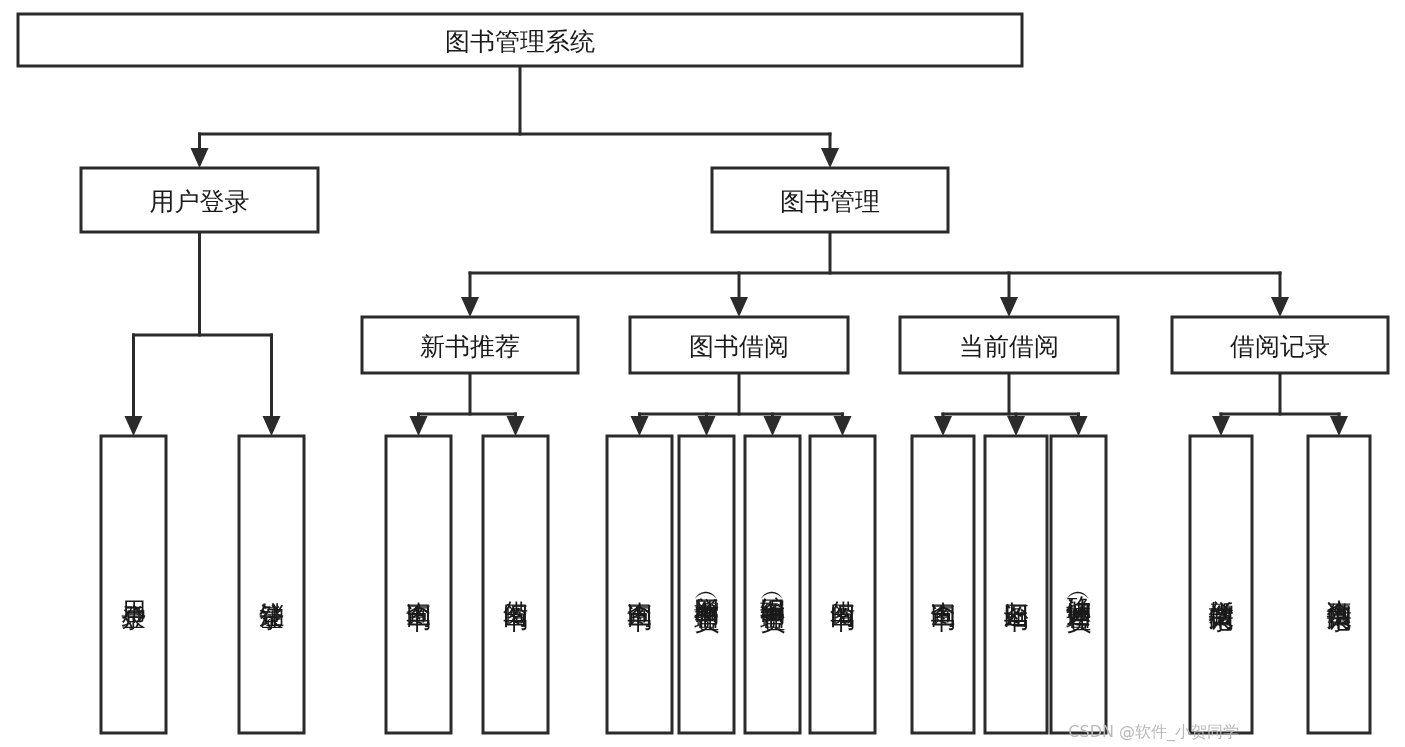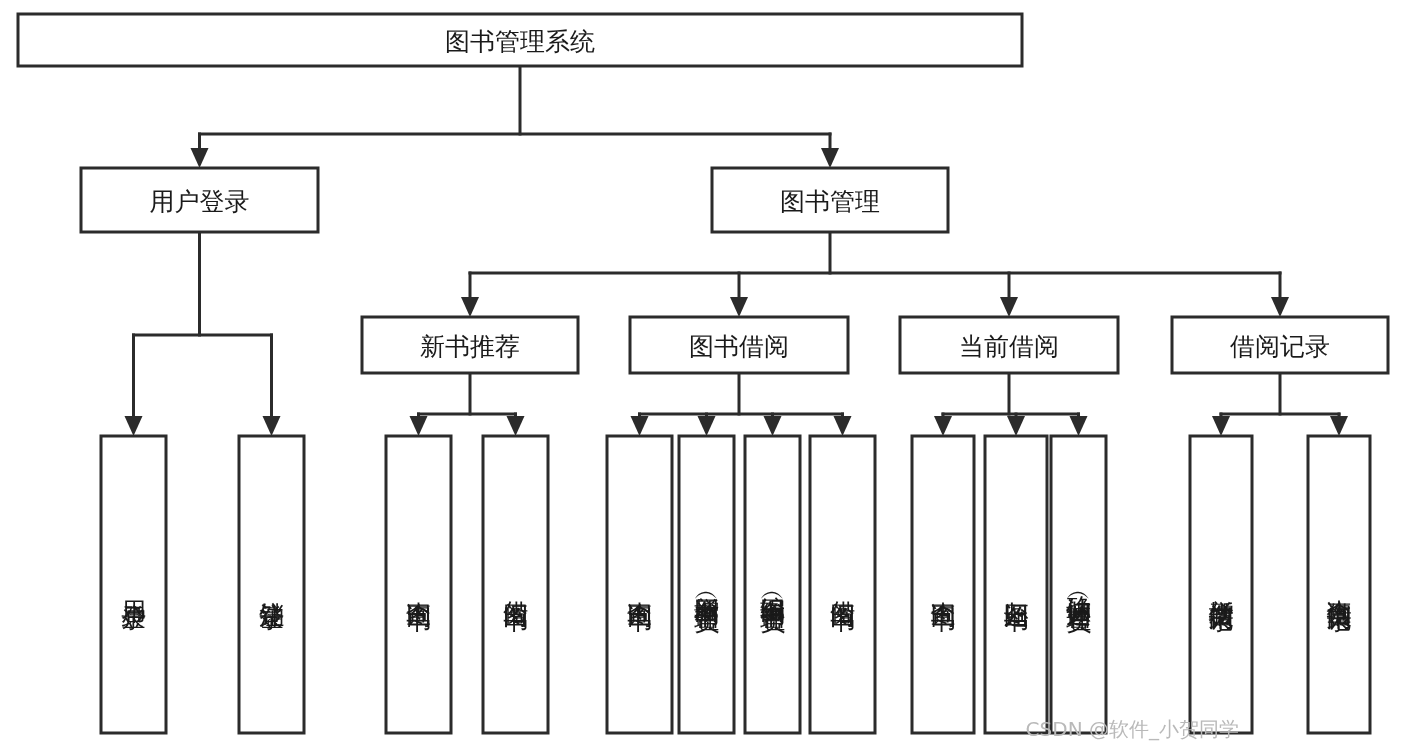--- a/index.html
+++ b/index.html
@@ -62,21 +62,21 @@
     color: #1a1a1a;
     letter-spacing: 2px;
     white-space: nowrap;
     pointer-events: none;
   }
   .watermark {
     position: absolute;
     right: 8px;
     bottom: 4px;
     font-family: "DejaVu Sans", "Liberation Sans", sans-serif;
-    font-size: 20px;
+    font-size: 16px;
     color: #b9b9b9;
     white-space: nowrap;
     user-select: none;
   }
 </style>
 </head>
 <body>
 
 <div id="diagram-root">
 

